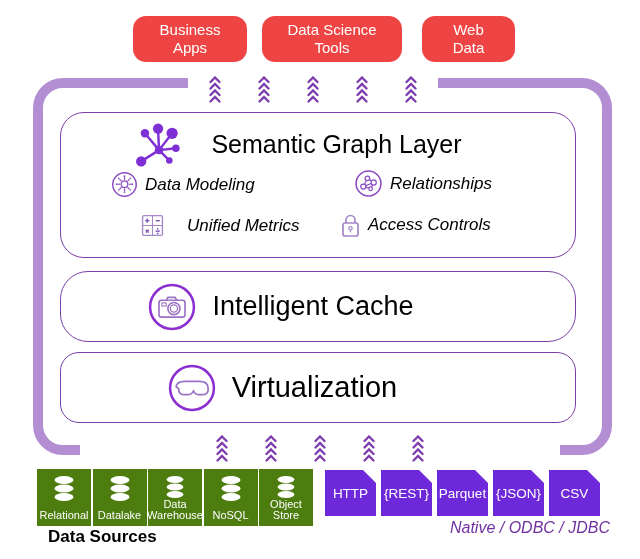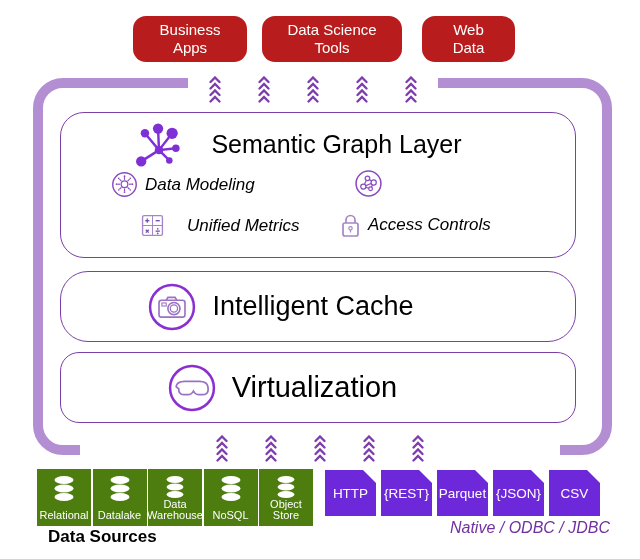--- a/index.html
+++ b/index.html
@@ -1,20 +1,20 @@
 <!DOCTYPE html>
 <html><head>
 <meta charset="utf-8">
 <style>
   html,body{margin:0;padding:0;background:#fff;}
   .stage{position:relative;width:640px;height:559px;background:#fff;overflow:hidden;
          font-family:"Liberation Sans",sans-serif;color:#111;}
 
   
-  .app-box{position:absolute;top:16px;height:46px;background:#b91c1c;border-radius:13px;
+  .app-box{position:absolute;top:16px;height:46px;background:#ef4444;border-radius:13px;
            display:flex;align-items:center;justify-content:center;}
   .app-box span{color:#fff;font-size:15px;line-height:1.22;text-align:center;white-space:pre-line;}
 
   
   .frame{position:absolute;left:33px;top:78px;width:579px;height:377px;box-sizing:border-box;
          border:10px solid #b48ed2;border-radius:30px;z-index:1;}
   .frame-gap{position:absolute;background:#fff;z-index:2;}
   .frame-gap-top{left:188px;top:74px;width:250px;height:16px;}
   .frame-gap-bottom{left:80px;top:441px;width:480px;height:17px;}
 
@@ -230,20 +230,21 @@
           <line x1="9" y1="17" x2="16" y2="19"></line>
         <line x1="9" y1="17" x2="19" y2="13"></line>
       </g>
       <g fill="#fff" stroke="#8a4cc0" stroke-width="1.2">
         <circle cx="9" cy="17" r="2.5"></circle>
           <circle cx="13" cy="9" r="2.2"></circle>
         <circle cx="19" cy="13" r="2.5"></circle>
           <circle cx="16" cy="19" r="1.8"></circle>
       </g>
     </svg>
+    <span>Relationships</span>
   </div>
 
   <div class="feature f-um">
     <svg width="23" height="23" viewBox="0 0 22 22">
       <rect x="1.5" y="1.5" width="19" height="19" rx="1.5" fill="#fff" stroke="#a586c8" stroke-width="1.3"></rect>
       <line x1="11" y1="1.5" x2="11" y2="20.5" stroke="#a586c8" stroke-width="1"></line>
       <line x1="1.5" y1="11" x2="20.5" y2="11" stroke="#a586c8" stroke-width="1"></line>
       <g stroke="#7d4fae" stroke-width="1.3">
         <line x1="6" y1="4.4" x2="6" y2="8.4"></line>
           <line x1="4" y1="6.4" x2="8" y2="6.4"></line>

